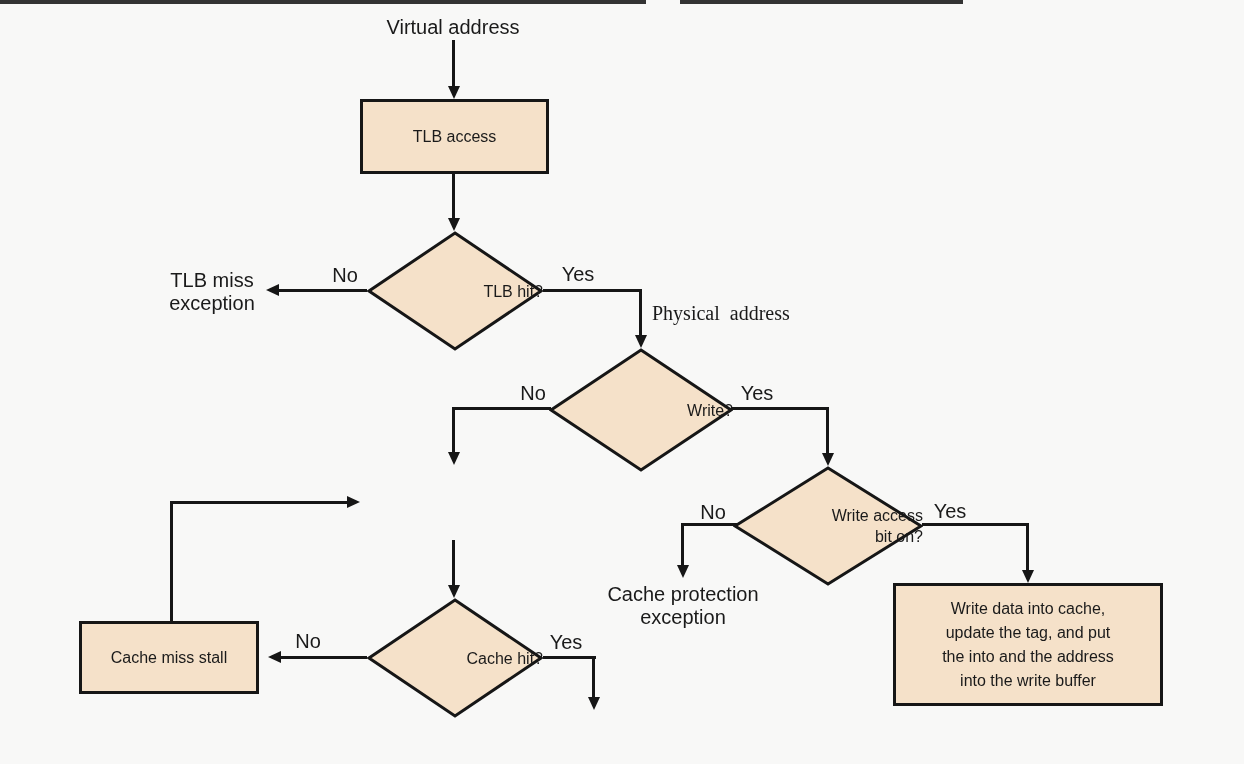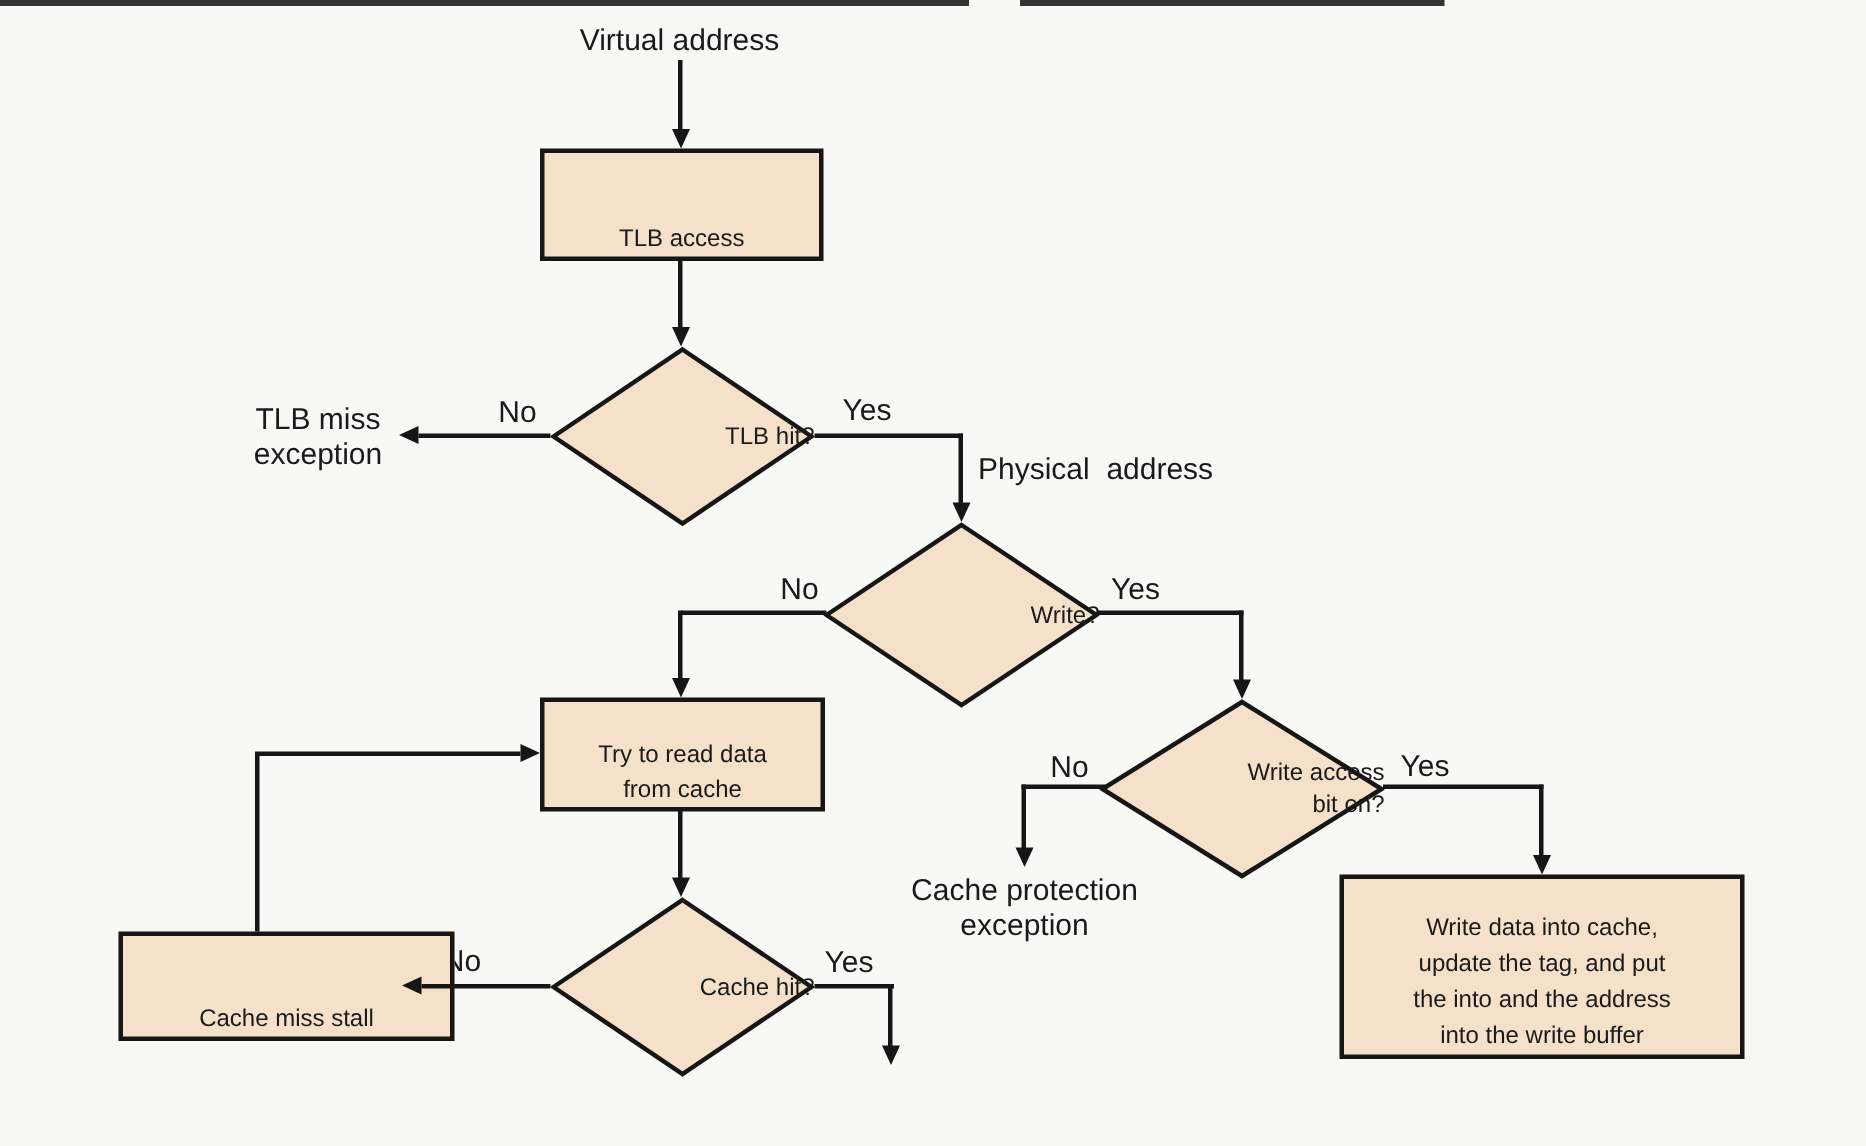--- a/index.html
+++ b/index.html
@@ -10,21 +10,21 @@
     font-family:"Liberation Sans", sans-serif;
     color:#1a1a1a;
     overflow:hidden;
   }
   .box{
     position:absolute;
     background:#f5e1c9;
     border:3px solid #161616;
     box-sizing:border-box;
     display:flex;flex-direction:column;
-    align-items:center;justify-content:flex-end;
+    align-items:center;justify-content:center;
     text-align:center;
     font-size:16px;line-height:23px;
   }
   .diamond{position:absolute;}
   .diamond-label{
     position:absolute;
     display:flex;flex-direction:column;
     align-items:flex-end;justify-content:center;
     text-align:center;
     font-size:16px;line-height:21px;
@@ -39,21 +39,21 @@
     font-size:20px;line-height:20px;
     white-space:nowrap;
   }
   .lbl.center{transform:translateX(-50%);}
   .lbl-block{
     position:absolute;
     transform:translateX(-50%);
     text-align:center;
     font-size:20px;line-height:23px;
   }
-  .pre{white-space:pre;}
+  .pre{white-space:pre;font-family:Liberation Serif, serif;}
   .topbar{position:absolute;height:4px;top:0;background:#333333;}
 </style>
 </head>
 <body>
 
 <div id="stage">
 
   <div class="topbar" style="left:0;width:646px;"></div>
   <div class="topbar" style="left:680px;width:283px;"></div>
 
@@ -78,26 +78,22 @@
   <div class="lbl center" style="left:757px;top:383px;">Yes</div>
   <div class="lbl center" style="left:308px;top:631px;">No</div>
   <div class="lbl center" style="left:566px;top:632px;">Yes</div>
   <div class="lbl center" style="left:713px;top:502px;">No</div>
   <div class="lbl center" style="left:950px;top:501px;">Yes</div>
 
   <div class="box" style="left:360px;top:99px;width:189px;height:75px;">
     <div>TLB access</div>
   </div>
 
-  <div class="box" style="left:360px;top:465px;width:190px;height:76px;">
-    <div>Try to read data</div>
-    <div>from cache</div>
-  </div>
 
-  <div class="box" style="left:79px;top:621px;width:224px;height:73px;">
+  <div class="box" style="left:79px;top:621px;width:180px;height:73px;">
     <div>Cache miss stall</div>
   </div>
 
   <div class="box" style="left:893px;top:583px;width:270px;height:123px;line-height:24px;">
     <div>Write data into cache,</div>
     <div>update the tag, and put</div>
     <div>the into and the address</div>
     <div>into the write buffer</div>
   </div>
 

